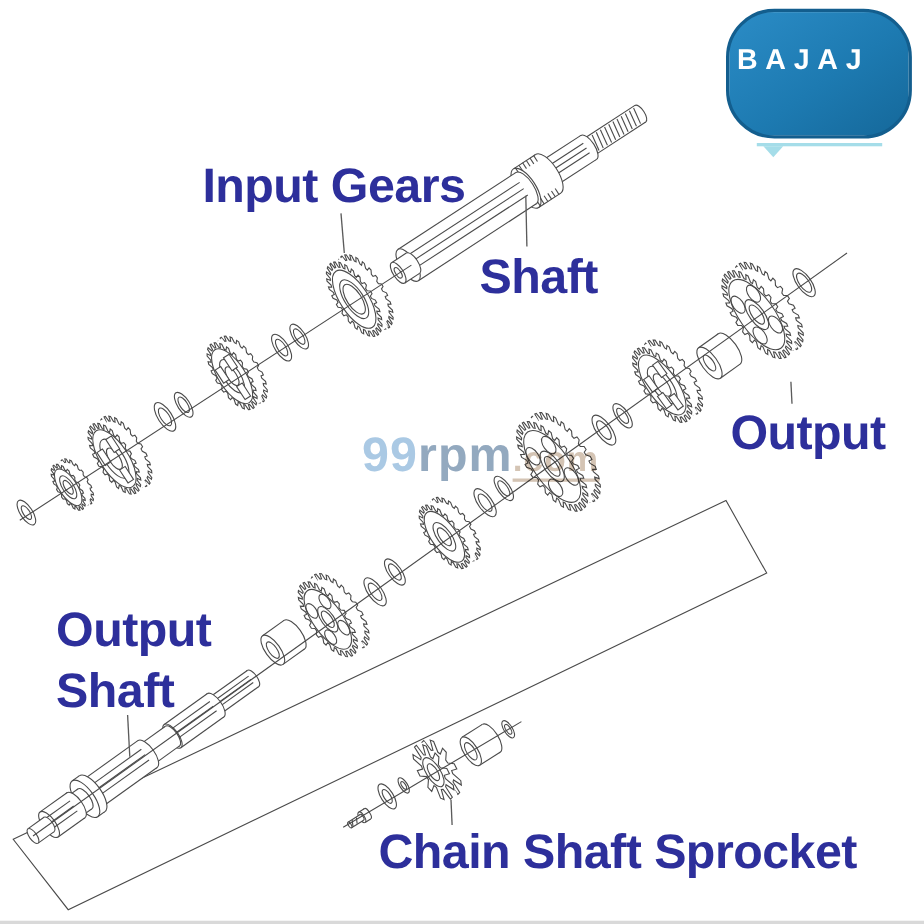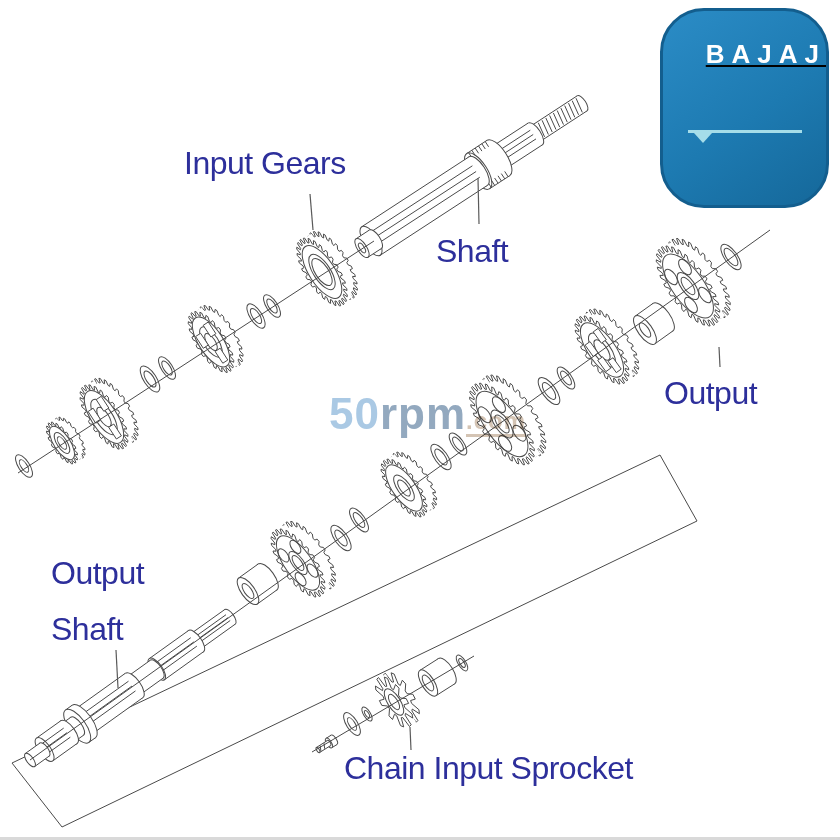--- a/index.html
+++ b/index.html
@@ -3,36 +3,36 @@
 <meta charset="utf-8">
 <style>
   html,body{margin:0;padding:0;background:#fff;}
   .stage{position:relative;width:840px;height:840px;background:var(--bg,#fff);overflow:hidden;
          font-family:"Liberation Sans",sans-serif;}
   #diagram{position:absolute;left:0;top:0;z-index:2;}
   .ln{stroke:var(--line,#4a4a4a);stroke-width:1;fill:none;}
   .lnf{stroke:var(--line,#4a4a4a);stroke-width:1;fill:#fff;}
   .wf{fill:#fff;stroke:none;}
   .ld{stroke:#5a5a5a;stroke-width:1.2;fill:none;}
-  .label{position:absolute;z-index:3;color:var(--label,#2d2f9b);font-size:32px;white-space:nowrap;
-         letter-spacing:-0.5px;}
+  .label{position:absolute;z-index:3;color:var(--label,#2d2f9b);font-size:44px;white-space:nowrap;
+         letter-spacing:-0.5px;font-weight:bold;}
   .lbl-input-gears{left:184px;top:145px;}
   .lbl-input-shaft{left:436px;top:225px;line-height:53px;}
   .lbl-output-gears{left:664px;top:369px;line-height:49px;}
   .lbl-output-shaft{left:51px;top:545px;line-height:56px;}
   .lbl-chain{left:344px;top:750px;}
   .watermark{position:absolute;left:329px;top:389px;z-index:4;font-weight:bold;font-size:44px;
              letter-spacing:1px;mix-blend-mode:multiply;white-space:nowrap;}
   .wm1{color:var(--wm1,#aac9e4);}
   .wm2{color:var(--wm2,#93a9bf);}
-  .wm3{color:var(--wm3,#d4c4b4);font-size:24px;border-bottom:3px solid var(--wm3,#d4c4b4);text-align:right;}
-  .badge{position:absolute;left:660px;top:8px;width:169px;height:200px;z-index:5;
+  .wm3{color:var(--wm3,#d4c4b4);font-size:32px;border-bottom:3px solid var(--wm3,#d4c4b4);text-align:right;}
+  .badge{position:absolute;left:660px;top:8px;width:169px;height:118px;z-index:5;
          background:linear-gradient(145deg,#2b8cc6 0%,#1d7ab1 55%,#15689a 100%);
-         border:3px solid #135e8e;border-radius:44px;box-sizing:border-box;text-align:right;
-         padding-top:28px;text-decoration:underline;}
+         border:3px solid #135e8e;border-radius:44px;box-sizing:border-box;text-align:left;
+         padding-top:28px;}
   .badge-brand{color:#fff;font-weight:bold;font-size:26px;letter-spacing:7px;padding-left:7px;}
   .badge-genuine{color:var(--accent,#a5dde9);font-size:20px;letter-spacing:3px;padding-left:3px;margin-top:7px;}
   .badge-parts{color:#fff;font-weight:bold;font-size:32px;letter-spacing:1px;margin-top:-2px;}
   .badge-rule{position:absolute;left:25px;right:24px;top:119px;height:3px;background:var(--accent,#a5dde9);}
   .badge-arrow{position:absolute;left:31px;top:122px;width:0;height:0;border-left:9px solid transparent;
                border-right:9px solid transparent;border-top:10px solid var(--accent,#a5dde9);}
   .page-edge{position:absolute;left:0;bottom:0;width:100%;height:3px;background:#d9d9d9;z-index:1;}
 </style>
 </head>
 <body>
@@ -381,25 +381,25 @@
   <div class="label lbl-output-gears">
     <div>Output</div>
   </div>
 
   <div class="label lbl-output-shaft">
     <div>Output</div>
     <div>Shaft</div>
   </div>
 
   <div class="label lbl-chain">
-    <span>Chain Input Sprocket</span>
+    <span>Chain Shaft Sprocket</span>
   </div>
 
   <div class="watermark">
-    <span class="wm1">50</span><span class="wm2">rpm</span><span class="wm3">.com</span>
+    <span class="wm1">99</span><span class="wm2">rpm</span><span class="wm3">.com</span>
   </div>
 
   <div class="badge">
     <div class="badge-brand">BAJAJ</div>
     <div class="badge-rule"></div>
     <div class="badge-arrow"></div>
   </div>
 
   <div class="page-edge"></div>
 </div>

